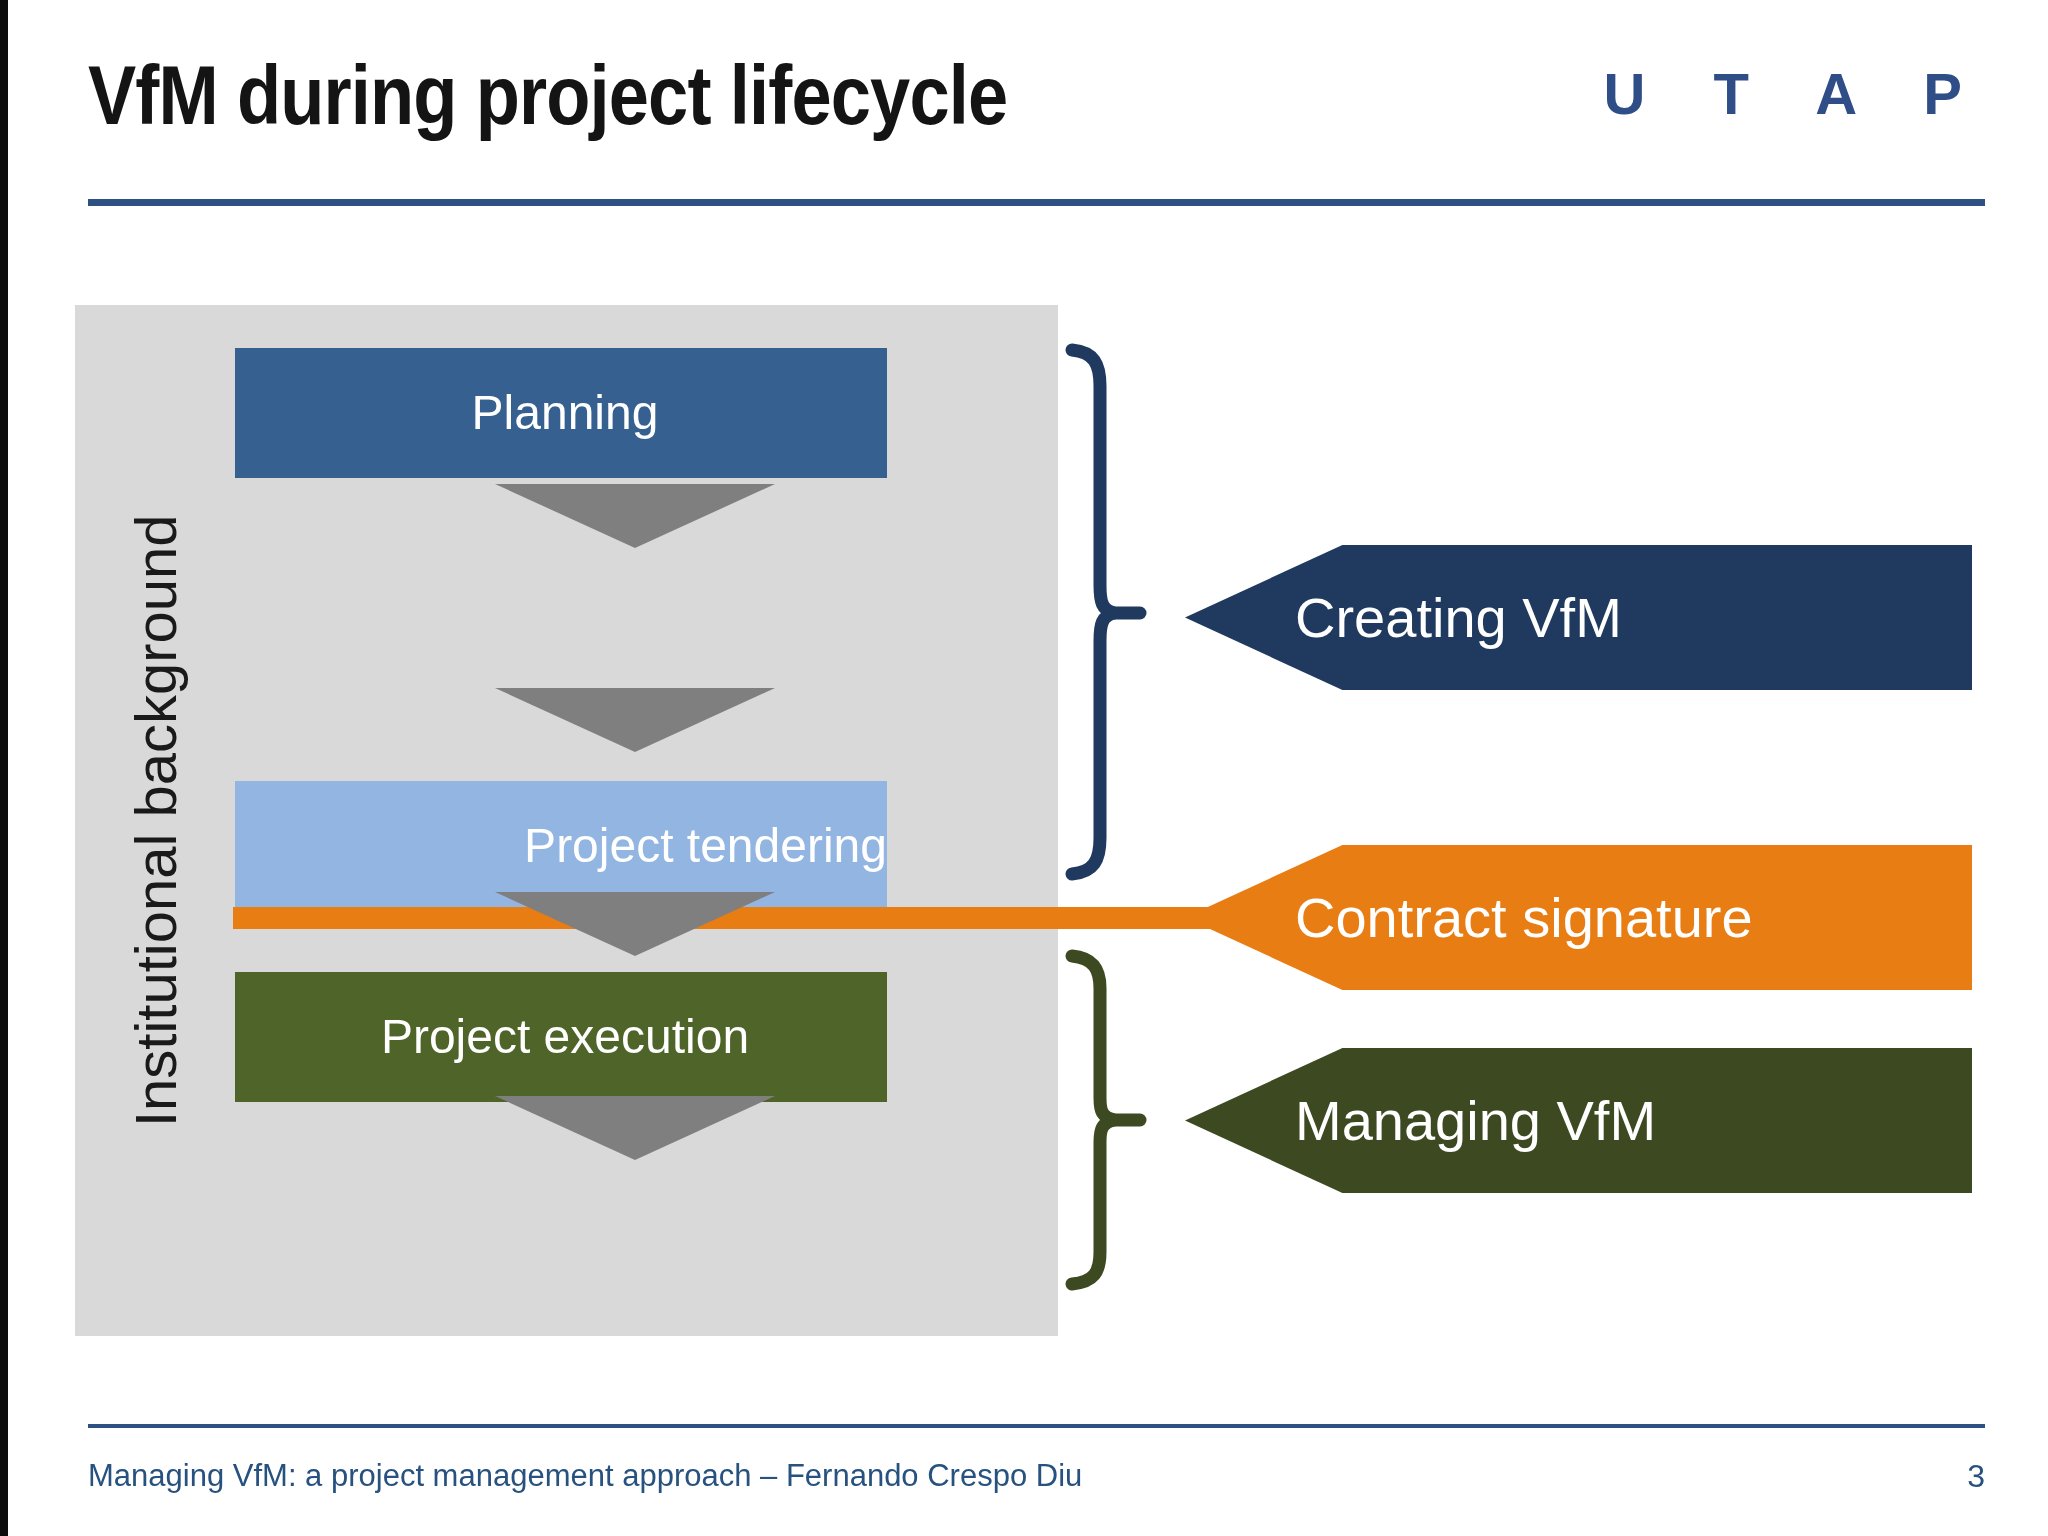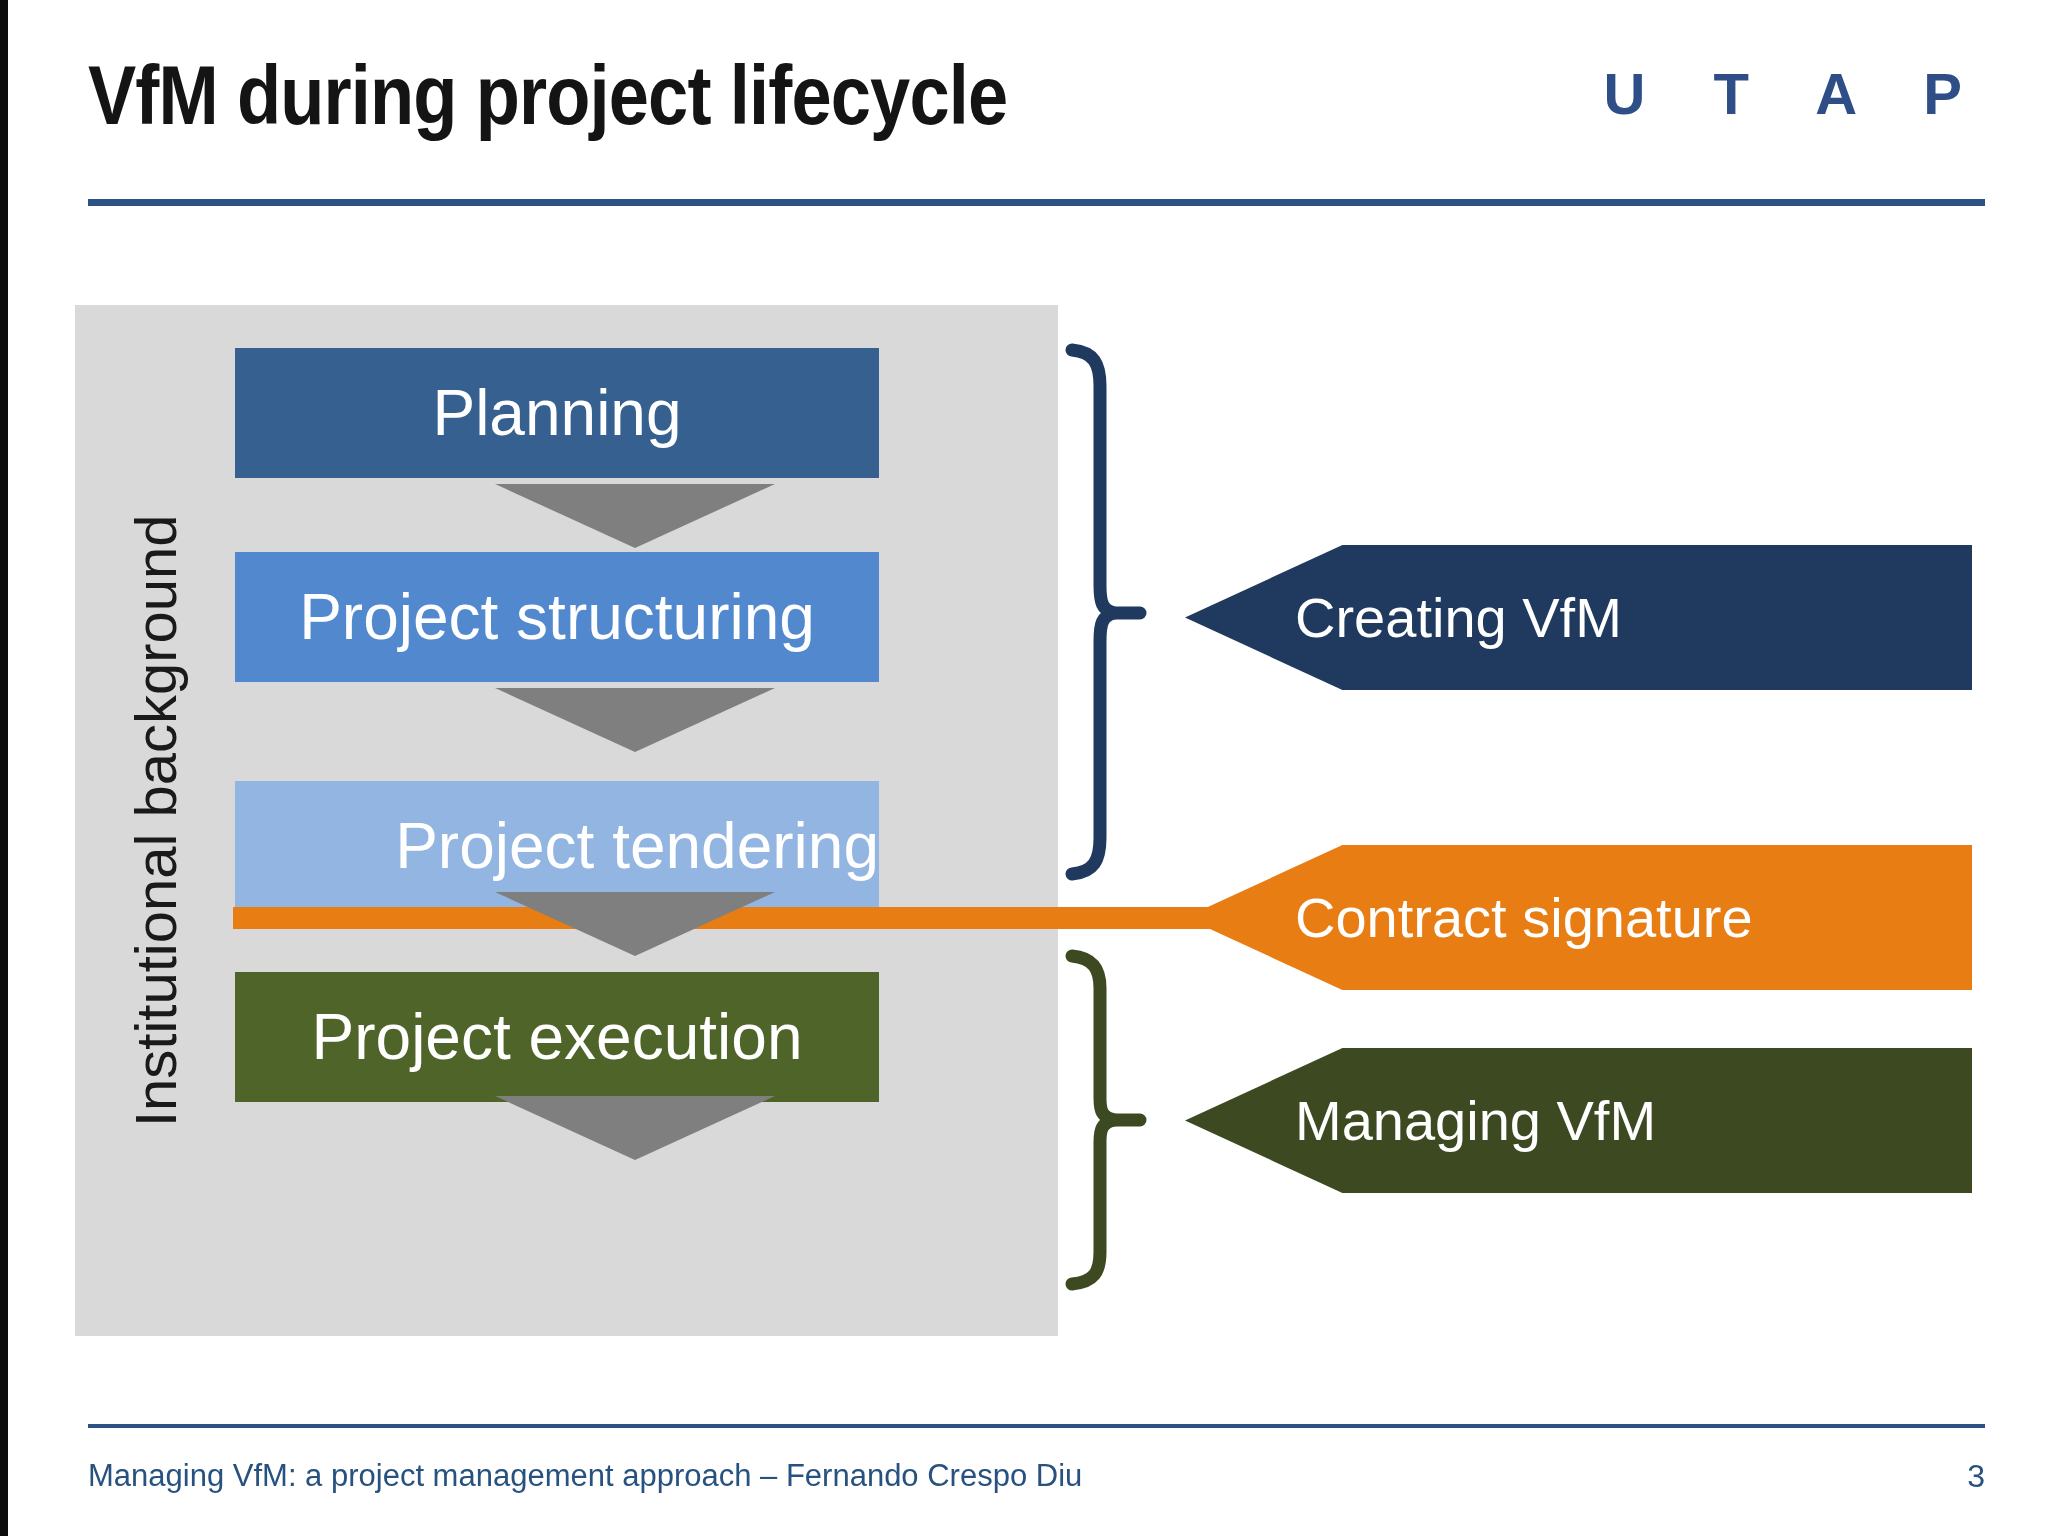--- a/index.html
+++ b/index.html
@@ -27,22 +27,23 @@
 
   .side-label {
     left:75px; top:305px; width:160px; height:1031px;
     display:flex; align-items:center; justify-content:center;
     writing-mode:vertical-rl; transform:rotate(180deg);
     font-size:58px; color:#1a1a1a; white-space:nowrap;
   }
 
   .stage {
     left:235px; width:644px; height:130px;
-    color:#ffffff; font-size:64px; text-align:center; line-height:130px;
+    color:#ffffff; font-size:48px; text-align:center; line-height:130px;
     white-space:nowrap;
+    padding-left:8px;
   }
   .s1 { top:348px; }
   .s2 { top:552px; }
   .s3 { top:781px;text-align:right; }
   .s4 { top:960px;margin-top:12px; }
   .s5 { top:1164px; }
 
   .flow-arrow {
     left:495px; width:280px; height:64px; background:#7f7f7f;
     clip-path:polygon(0 0, 100% 0, 50% 100%);
@@ -73,21 +74,20 @@
 
   <div class="abs slide-title">VfM during project lifecycle</div>
   <div class="abs logo">U T A P</div>
   <div class="abs title-rule"></div>
 
   <div class="abs panel"></div>
   <div class="abs side-label">Institutional background</div>
 
   <div class="abs stage s1" style="background: rgb(53, 96, 143);">Planning</div>
   <div class="abs flow-arrow a1"></div>
-  <div class="abs stage s2" style="background: rgb(82, 137, 206);">Project structuring</div>
   <div class="abs flow-arrow a2"></div>
   <div class="abs stage s3" style="background: rgb(146, 181, 226);">Project tendering</div>
 
   <div class="abs orange-line"></div>
   <div class="abs flow-arrow a3"></div>
 
   <div class="abs stage s4" style="background: rgb(79, 100, 40);">Project execution</div>
   <div class="abs flow-arrow a4"></div>
 
   <svg class="abs brace-svg" style="left:1062px; top:342px;" width="86" height="540" viewBox="0 0 86 540">

